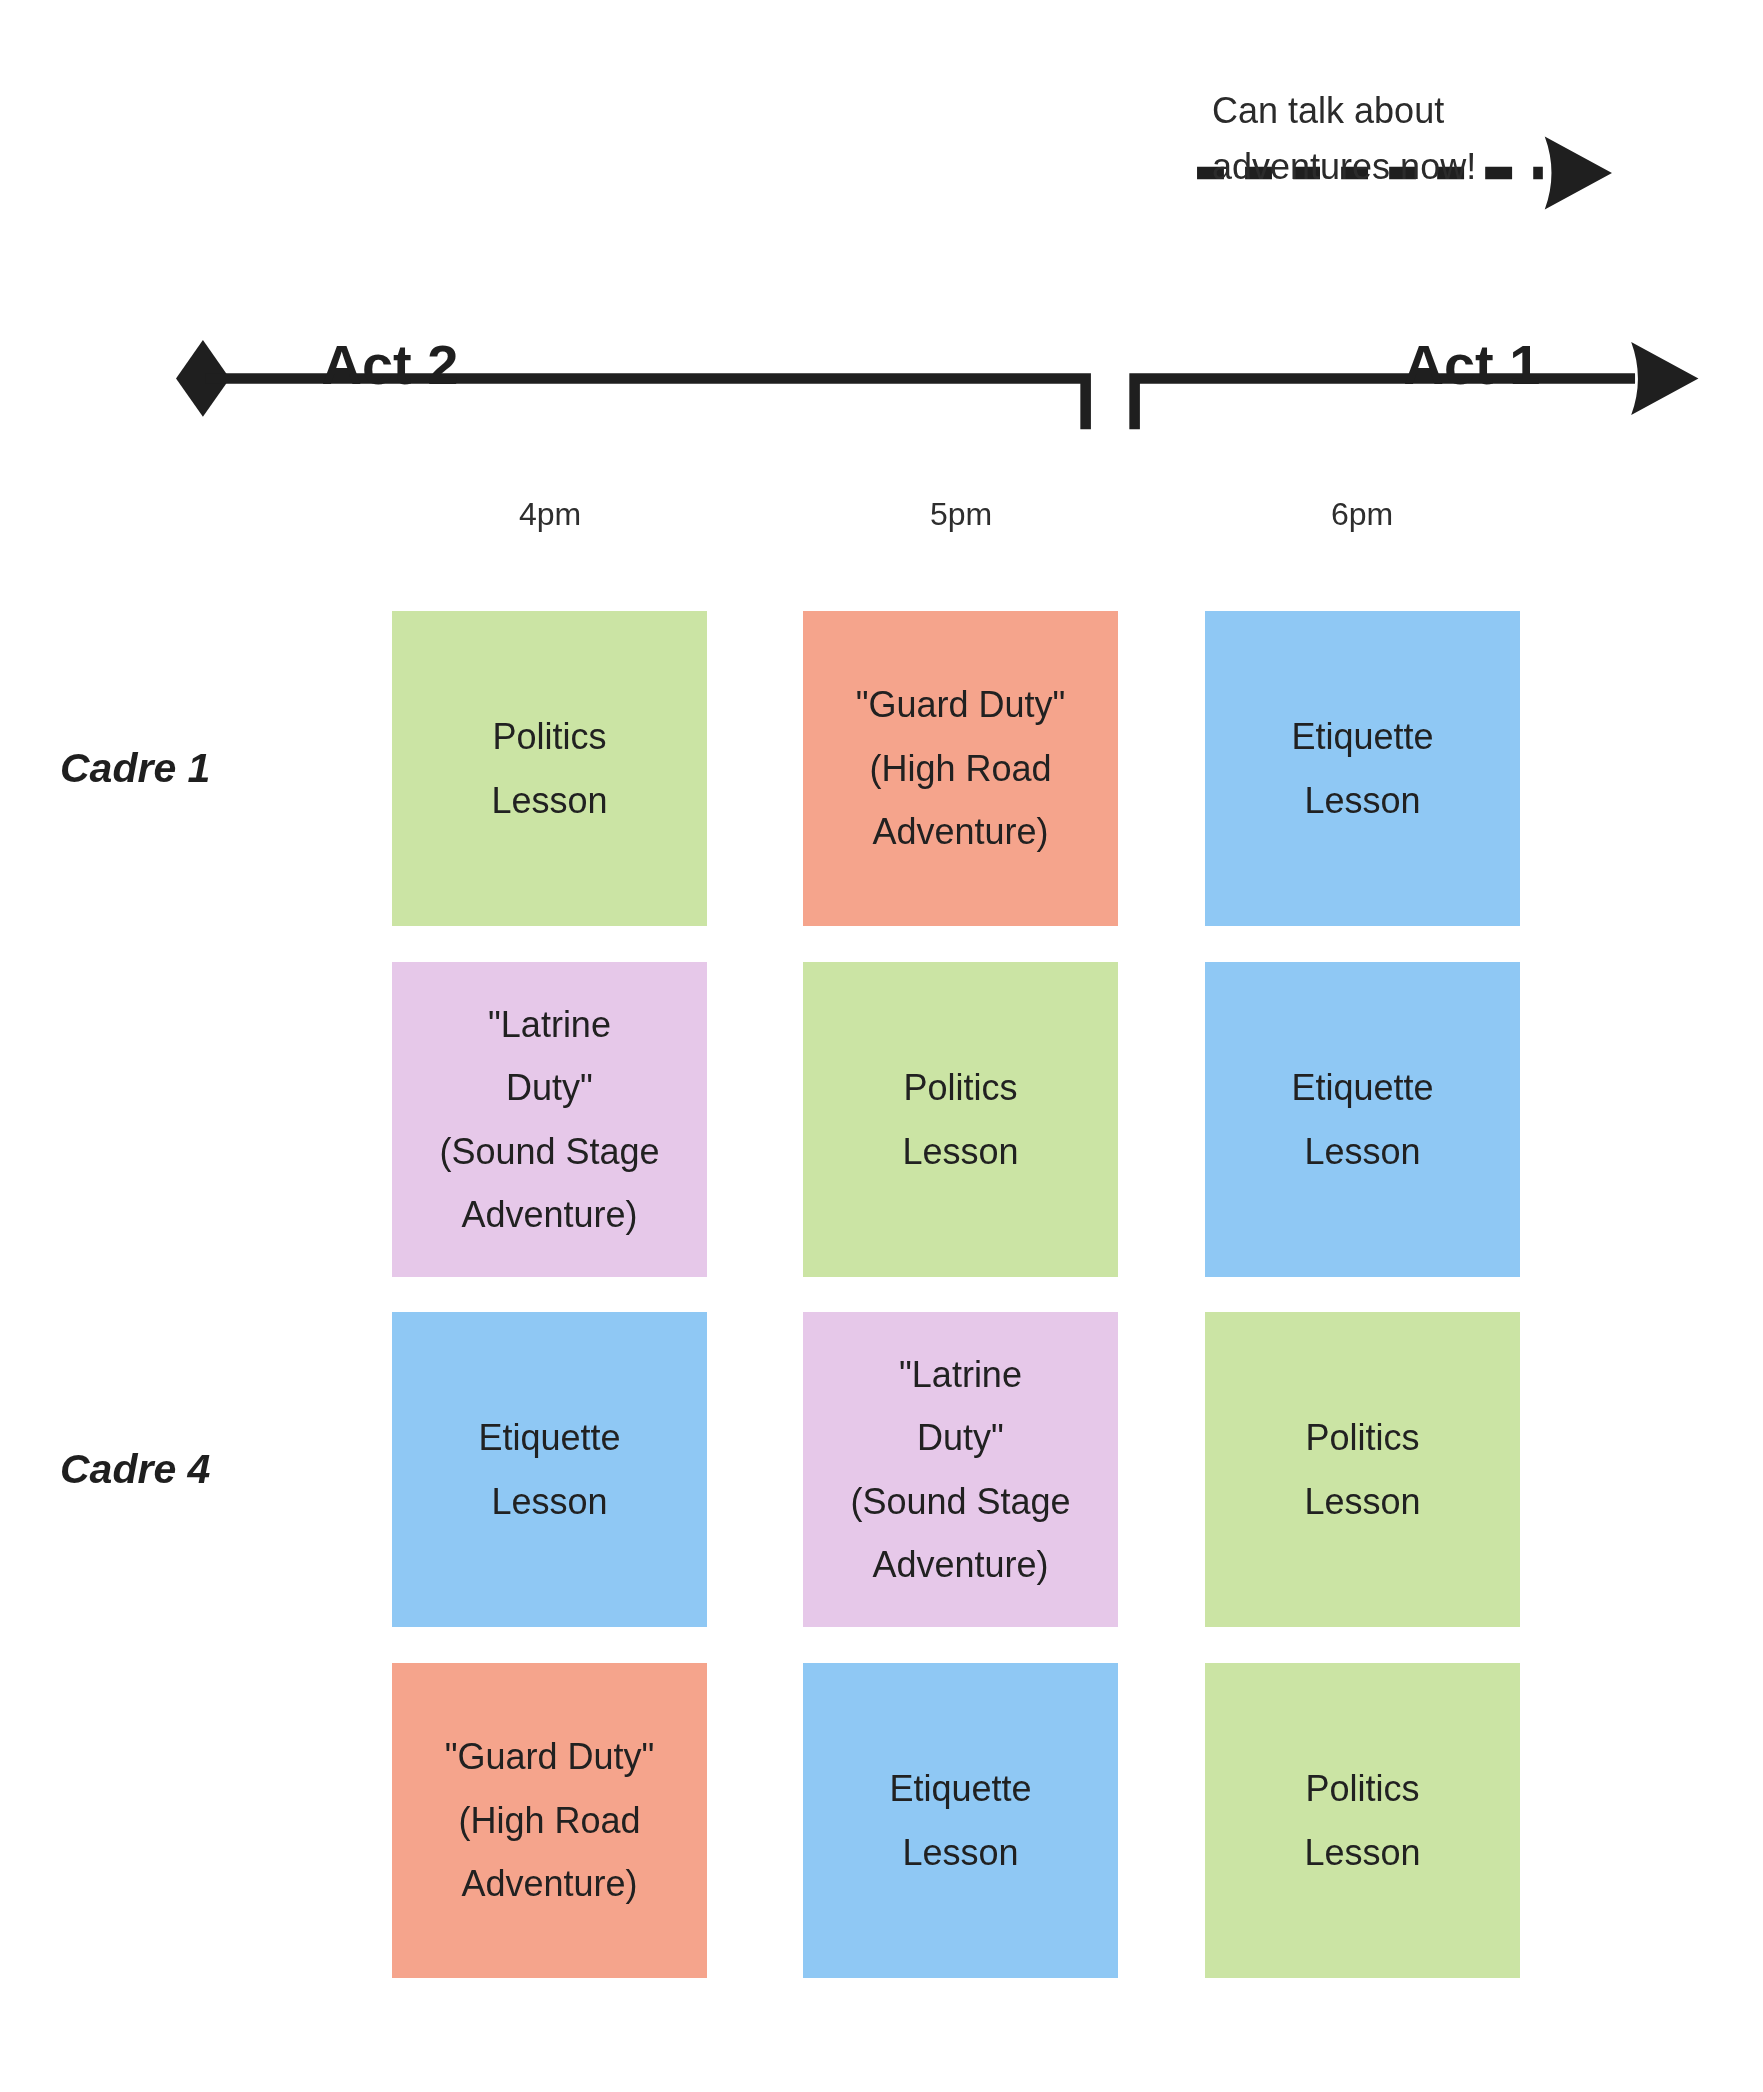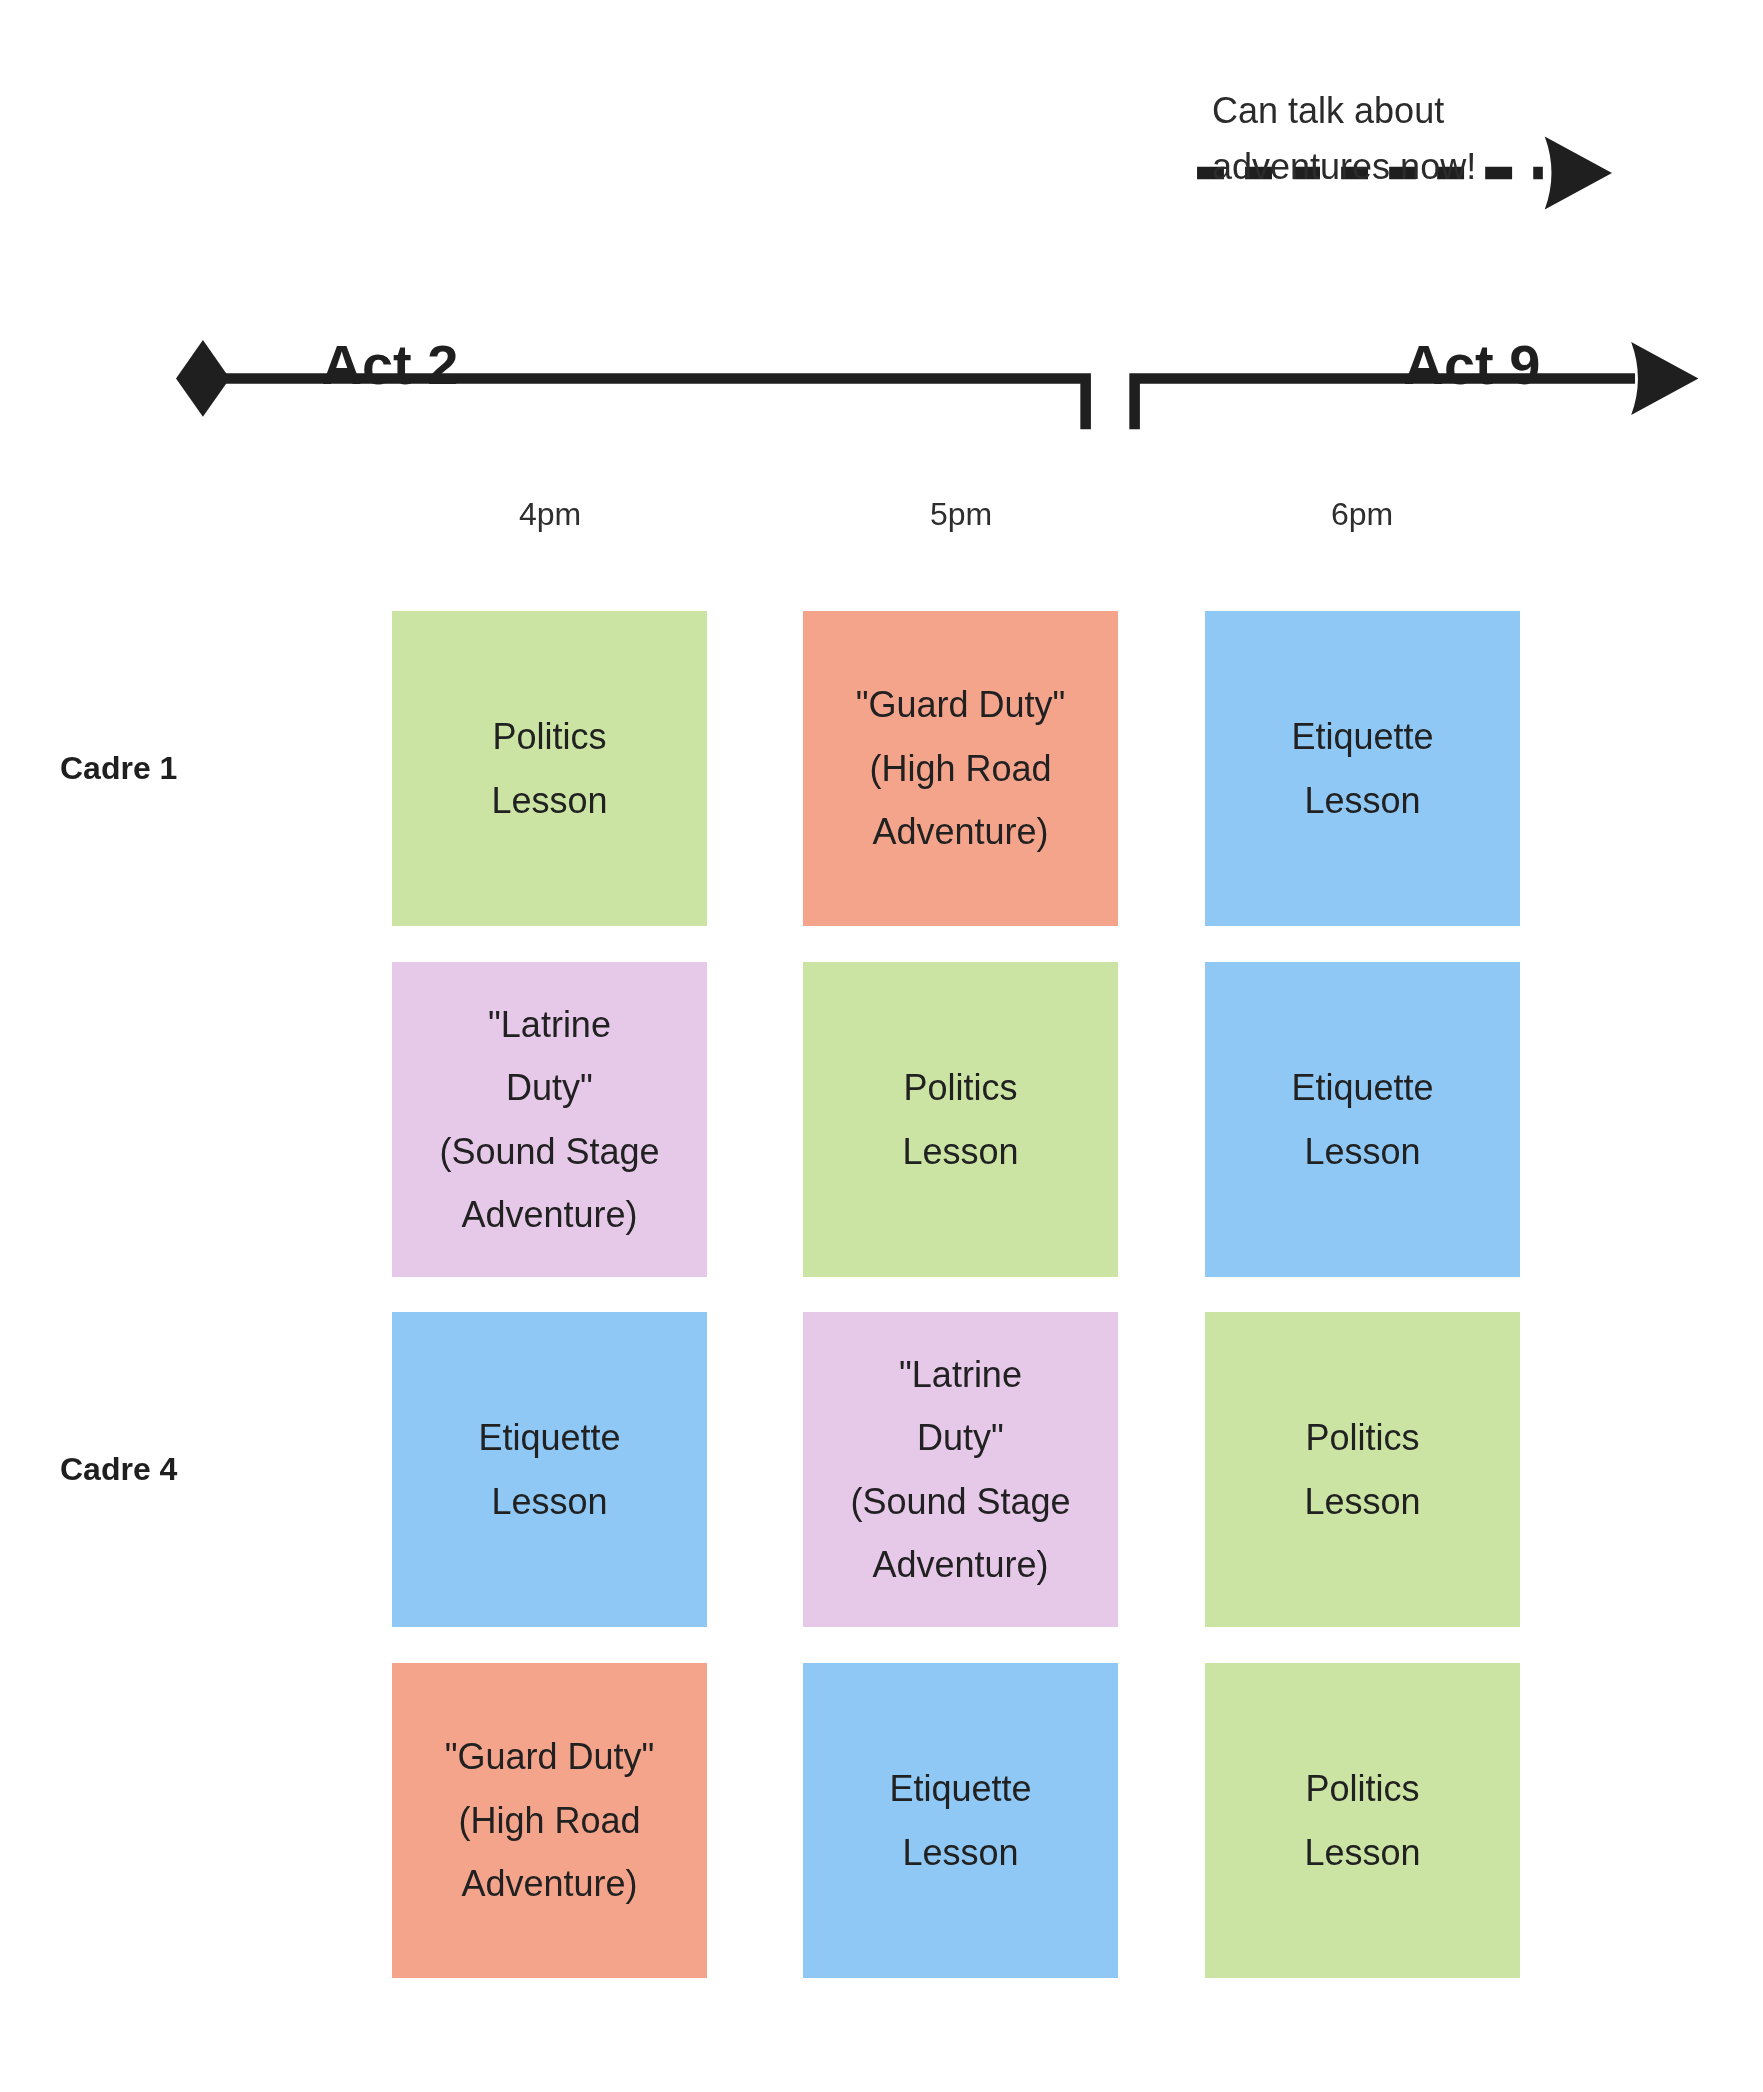--- a/index.html
+++ b/index.html
@@ -18,21 +18,21 @@
   #act3-label{left:1472px;}
 
   
   .time-label{top:450px;font-size:32px;color:#2e2e2e;transform:translateX(-50%);white-space:nowrap;}
   #time-0{left:550px;}
   #time-1{left:961px;}
   #time-2{left:1362px;}
 
   
   .row-label{left:60px;width:298px;height:315px;display:flex;align-items:center;
-             font-size:32px;font-weight:700;color:#1f1f1f;}
+             font-size:41px;font-weight:700;font-style:italic;color:#1f1f1f;}
 
   
   .cell{width:315px;height:315px;display:flex;align-items:center;justify-content:center;
         text-align:center;font-size:36px;line-height:1.76;white-space:pre-line;color:#212121;}
   .c1{left:392px;} .c2{left:803px;} .c3{left:1205px;}
   .r1{top:565px;} .r2{top:916px;} .r3{top:1266px;} .r4{top:1617px;}
 
   
   #arrow-layer{position:absolute;left:0;top:0;width:1764px;height:2092px;pointer-events:none;}
 </style>
@@ -55,21 +55,21 @@
       <path class="ink-fill" d="M 1698 356 L 1768 394 L 1698 432 Q 1712 394 1698 356 Z" fill="#1F1F1F"></path>
     </g>
   </svg>
 
   <div class="abs annotation">
     <span class="line">Can talk about</span>
     <span class="line">adventures now!</span>
   </div>
 
   <div class="abs act-label" id="act2-label">Act 2</div>
-  <div class="abs act-label" id="act3-label">Act 9</div>
+  <div class="abs act-label" id="act3-label">Act 1</div>
 
   <div class="abs time-label" id="time-0">4pm</div>
   <div class="abs time-label" id="time-1">5pm</div>
   <div class="abs time-label" id="time-2">6pm</div>
 
   <div class="abs row-label r1">Cadre 1</div>
   <div class="abs row-label r3">Cadre 4</div>
 
   <div class="abs cell r1 c1" style="background: rgb(203, 228, 164);"><span>Politics
 Lesson</span></div>

